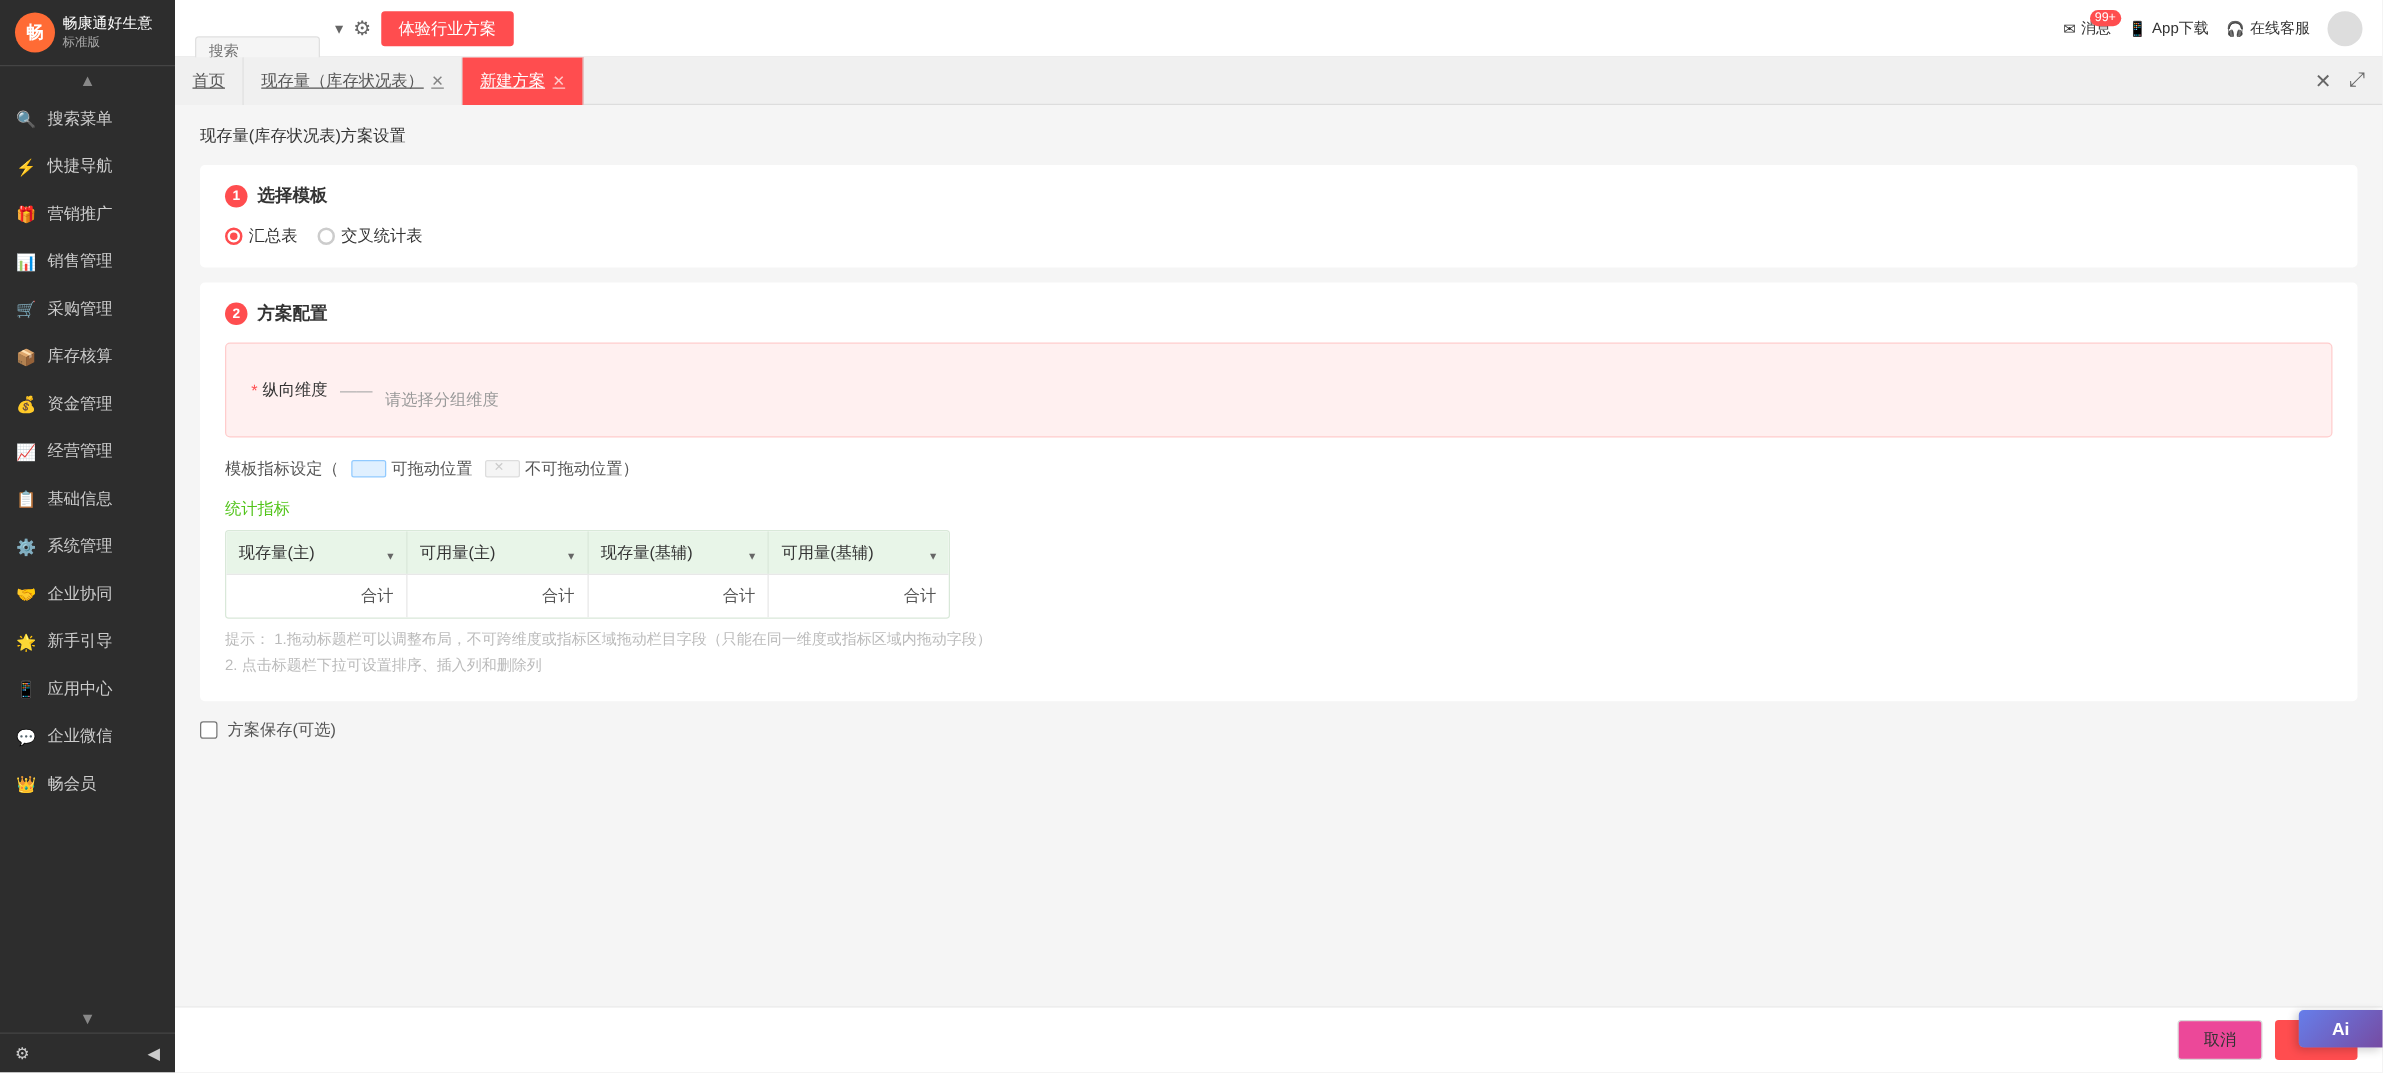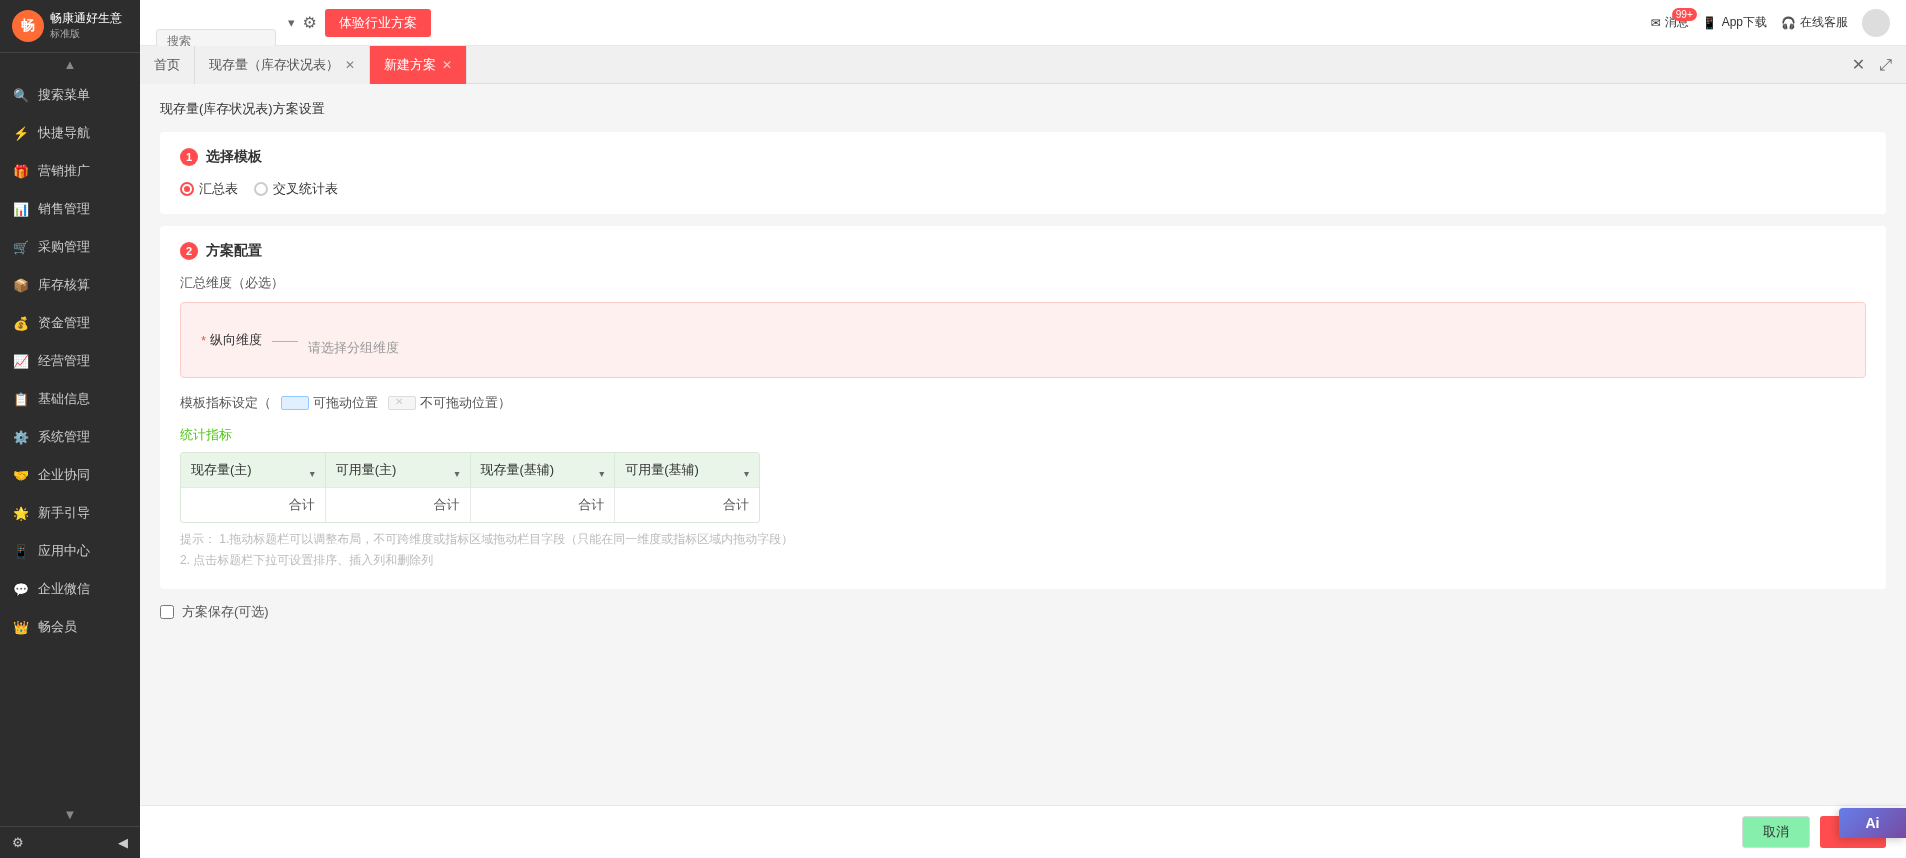--- a/index.html
+++ b/index.html
@@ -69,21 +69,21 @@
       flex-shrink: 0;
     }
     .topbar-left { display: flex; align-items: center; gap: 8px; }
     .topbar-search {
       background: #f5f5f5;
       border: 1px solid #e0e0e0;
       border-radius: 3px;
       padding: 4px 10px;
       font-size: 12px;
       color: #999;
-      width: 120px;
+      width: 100px;
       margin-top: 37px;
     }
     .topbar-dropdown { color: #666; cursor: pointer; margin-left: 4px; }
     .topbar-gear { color: #666; cursor: pointer; font-size: 16px; }
     .topbar-trial-btn {
       background: #ff4d4f;
       color: white;
       border: none;
       padding: 5px 14px;
       border-radius: 3px;
@@ -116,20 +116,21 @@
     }
     .tab {
       display: flex; align-items: center; gap: 6px;
       padding: 0 14px;
       height: 38px;
       background: #f0f0f0;
       border-right: 1px solid #ddd;
       cursor: pointer;
       font-size: 13px;
       color: #555;
+      text-decoration: underline;
     }
     .tab.home { font-size: 13px; }
     .tab.active {
       background: #ff4d4f;
       color: white;
     }
     .tab-close { font-size: 12px; cursor: pointer; opacity: 0.7; }
     .tab-expand { margin-left: auto; display: flex; align-items: center; gap: 6px; padding-right: 10px; color: #666; }
 
     
@@ -279,21 +280,21 @@
       border-top: 1px solid #e8e8e8;
       padding: 10px 20px;
       display: flex;
       justify-content: flex-end;
       gap: 10px;
       flex-shrink: 0;
     }
     .btn-cancel {
       padding: 6px 20px;
       border: 1px solid #d9d9d9;
-      background: #86efac;
+      background: #ec4899;
       border-radius: 3px;
       cursor: pointer;
       font-size: 13px;
       color: #333;
     }
     .btn-query {
       padding: 6px 20px;
       border: none;
       background: #ff4d4f;
       color: white;
@@ -473,21 +474,20 @@
       </div>
     </div>
 
     <div class="panel">
       <div class="section-header">
         <div class="section-number">2</div>
         <span class="section-title">方案配置</span>
       </div>
 
       <div class="config-section">
-        <div class="config-label">汇总维度（必选）</div>
 
         <div class="dimension-area">
           <span class="dimension-required">*</span>
           <span class="dimension-label">纵向维度</span>
           <span class="dimension-dash">——</span>
           <span class="dimension-placeholder">请选择分组维度</span>
         </div>
 
         <div class="indicator-settings">
           <span>模板指标设定（</span>

